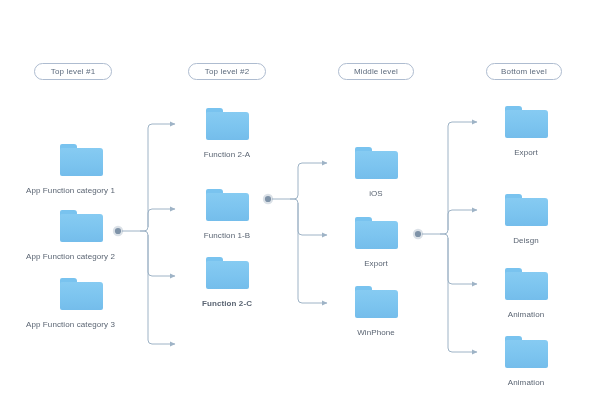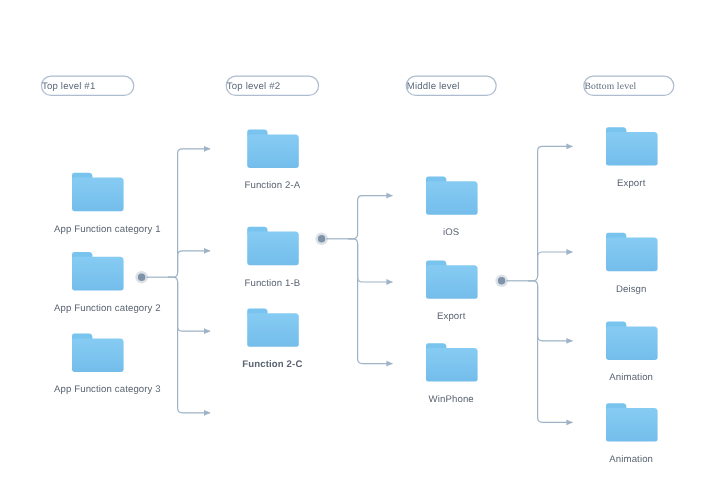--- a/index.html
+++ b/index.html
@@ -15,21 +15,21 @@
   
   .pill{
     position:absolute;
     height:17px;
     border:1px solid #aebcd0;
     border-radius:9px;
     background:#ffffff;
     color:#5d6b7d;
     font-size:8px;
     letter-spacing:.15px;
-    display:flex;align-items:center;justify-content:flex-start;
+    display:flex;align-items:center;justify-content:center;
     white-space:nowrap;
     box-sizing:border-box;
   }
 
   
   .node{position:absolute;width:110px;}
   .folder{
     position:relative;
     width:43px;height:32px;
     margin:0 auto;
@@ -48,21 +48,21 @@
   }
   .node .caption{
     margin-top:10px;
     text-align:center;
     font-size:8px;
     color:#5a6472;
     white-space:nowrap;
     letter-spacing:.1px;
   }
   
-  .node.capleft .caption{text-align:right;padding-left:2px;}
+  .node.capleft .caption{text-align:left;padding-left:2px;}
   .node.capleft .folder{margin:0 0 0 36px;}
 
   svg.wires{position:absolute;left:0;top:0;width:600px;height:415px;pointer-events:none;}
   .wire{fill:none;stroke:#9eb3c6;stroke-width:1;}
   .dot{fill:#7f93a8;}
   .dot-halo{fill:#7f93a8;opacity:.28;}
 </style>
 </head>
 <body>
 
@@ -110,21 +110,21 @@
 
   <div class="pill" style="left:34px;top:63px;width:78px;">
     <span>Top level #1</span>
   </div>
   <div class="pill" style="left:188px;top:63px;width:78px;">
     <span>Top level #2</span>
   </div>
   <div class="pill" style="left:338px;top:63px;width:76px;">
     <span>Middle level</span>
   </div>
-  <div class="pill" style="left:486px;top:63px;width:76px;font-family:Liberation Serif, serif;">
+  <div class="pill" style="left:486px;top:63px;width:76px;">
     <span>Bottom level</span>
   </div>
 
   <div class="node capleft" style="left:24px;top:144px;">
     <div class="folder">
       <div class="tab"></div>
         <div class="body"></div>
     </div>
     <div class="caption">App Function category 1</div>
   </div>

